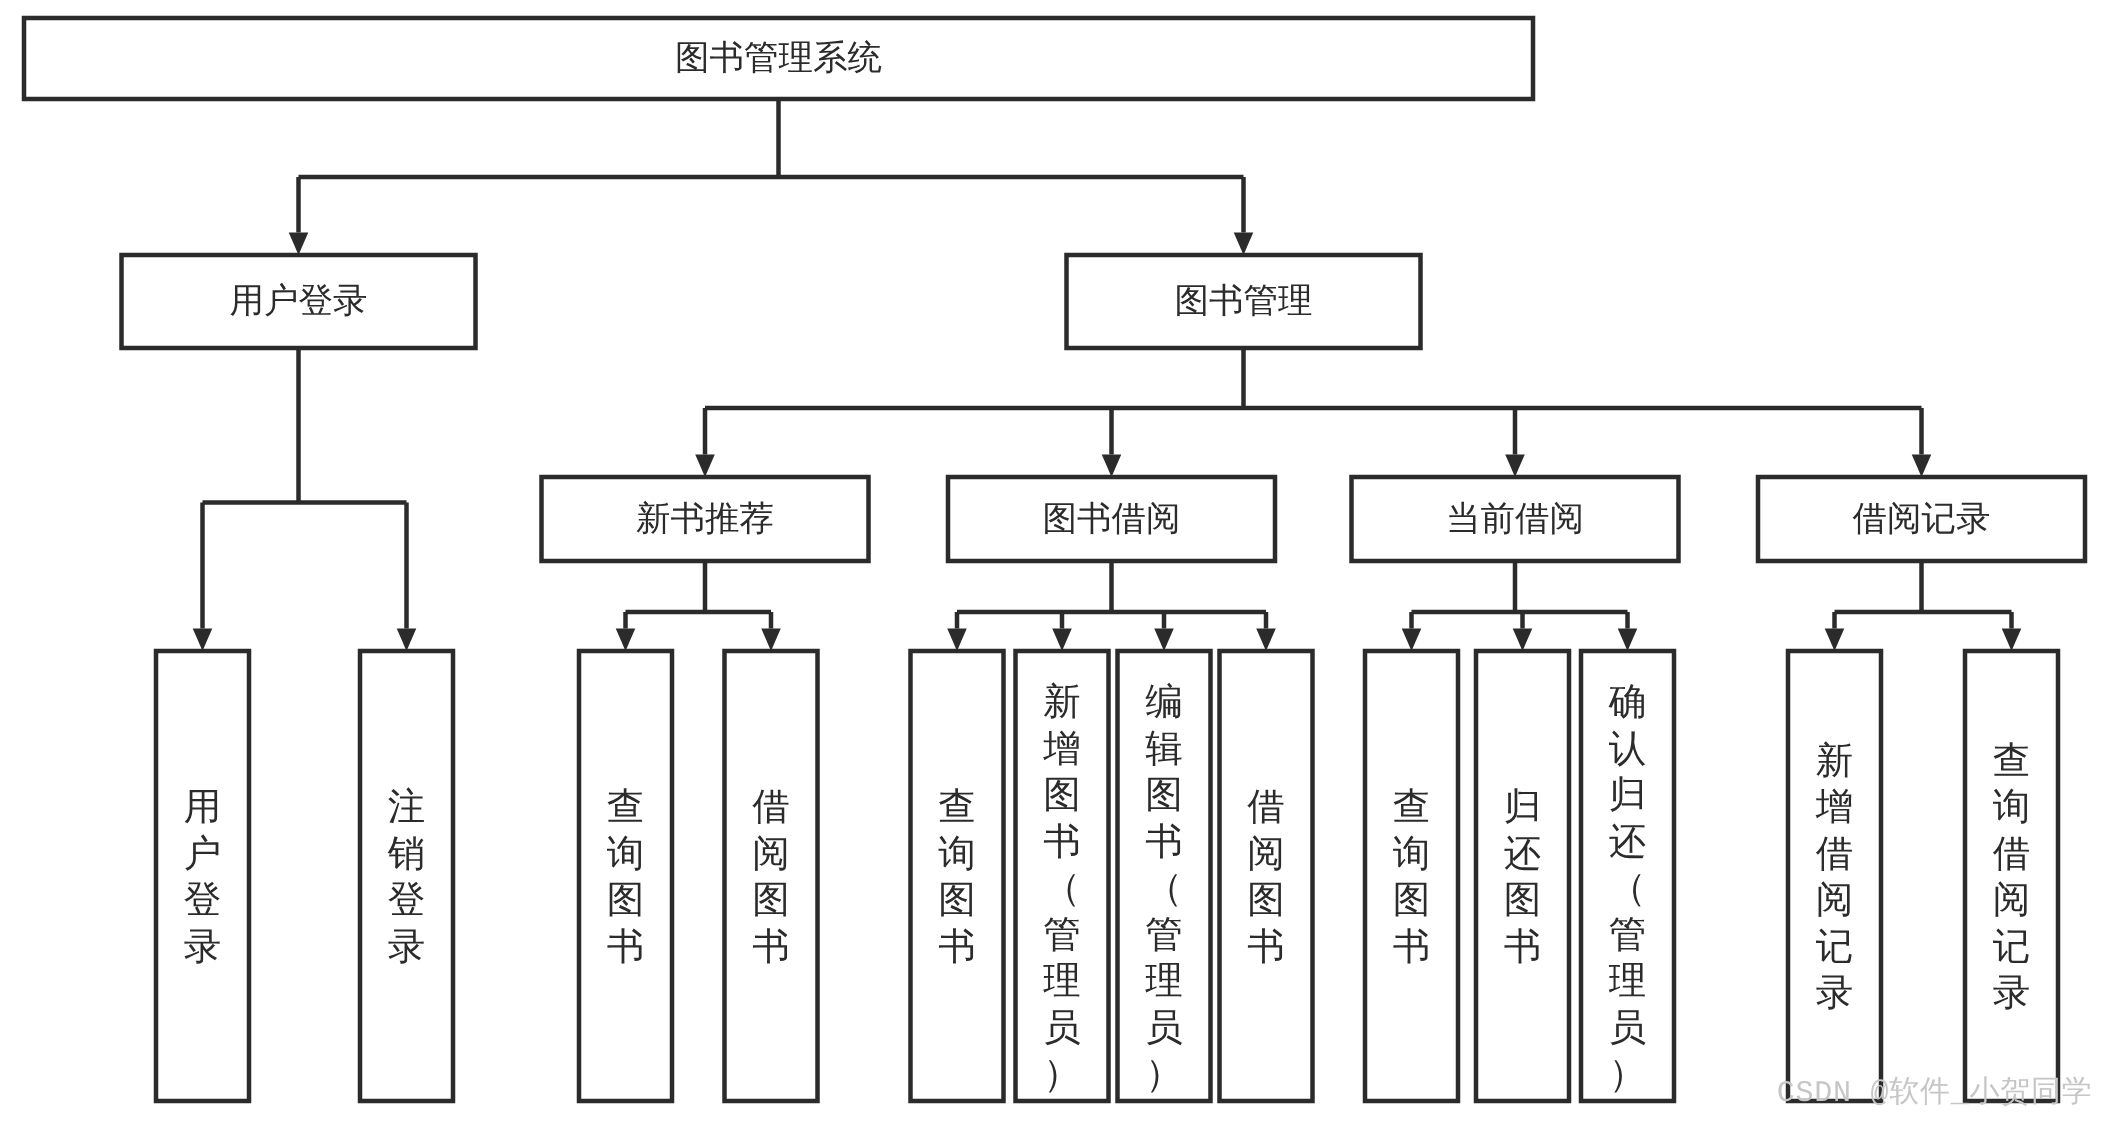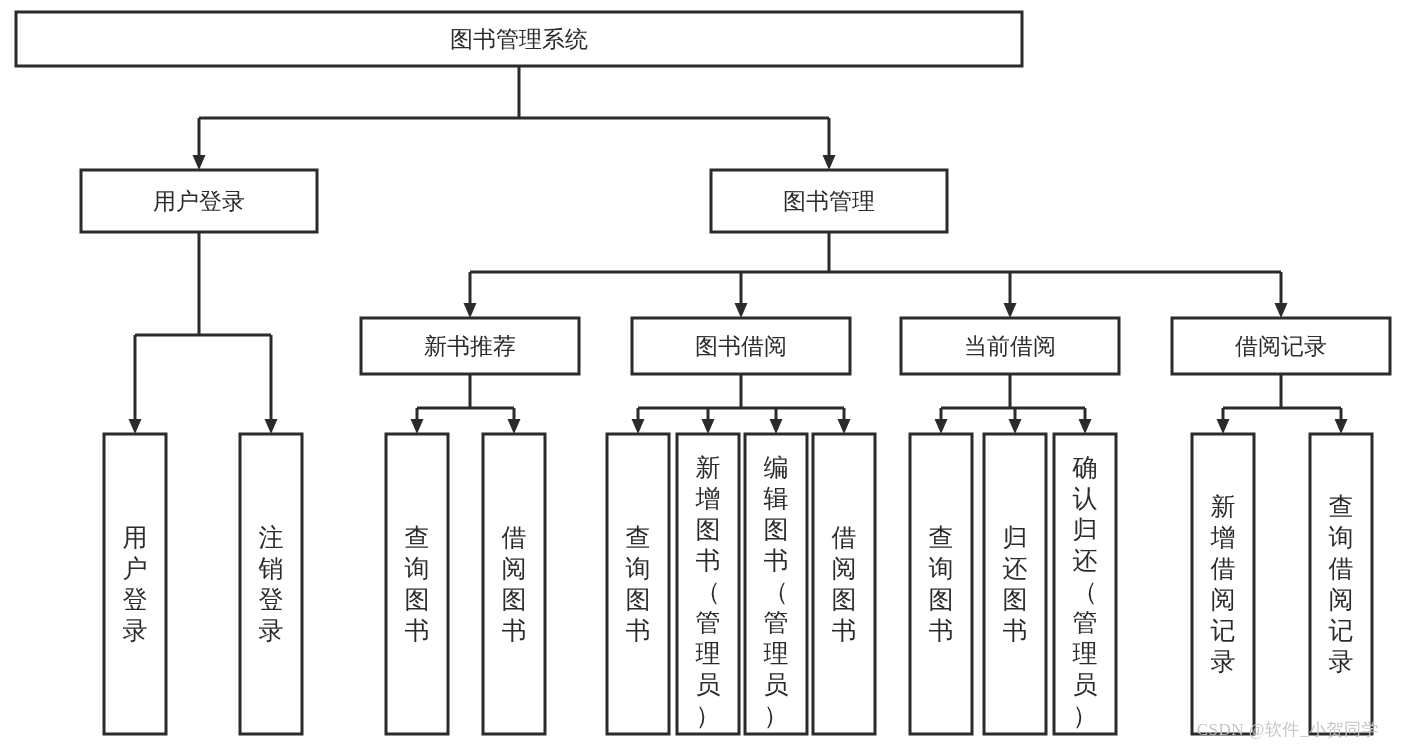--- a/index.html
+++ b/index.html
@@ -32,25 +32,25 @@
     dominant-baseline:middle;
   }
   .leaf-label-v{
     fill:#2b2b2b;
     font-family:"DejaVu Sans","Liberation Sans",sans-serif;
     font-size:25px;
     text-anchor:middle;
   }
   .watermark{
     position:absolute;
-    right:26px;
+    right:10px;
     bottom:6px;
     color:#c6c6c6;
-    font-size:17px;
-    font-family:Liberation Serif, serif;
+    font-size:20px;
+    font-family:Liberation Mono, monospace;
     white-space:nowrap;
     letter-spacing:0.5px;
     user-select:none;
   }
 </style>
 </head>
 <body>
 
 <div id="diagram-root">
   <svg id="tree-svg" viewBox="0 0 1405 747">

